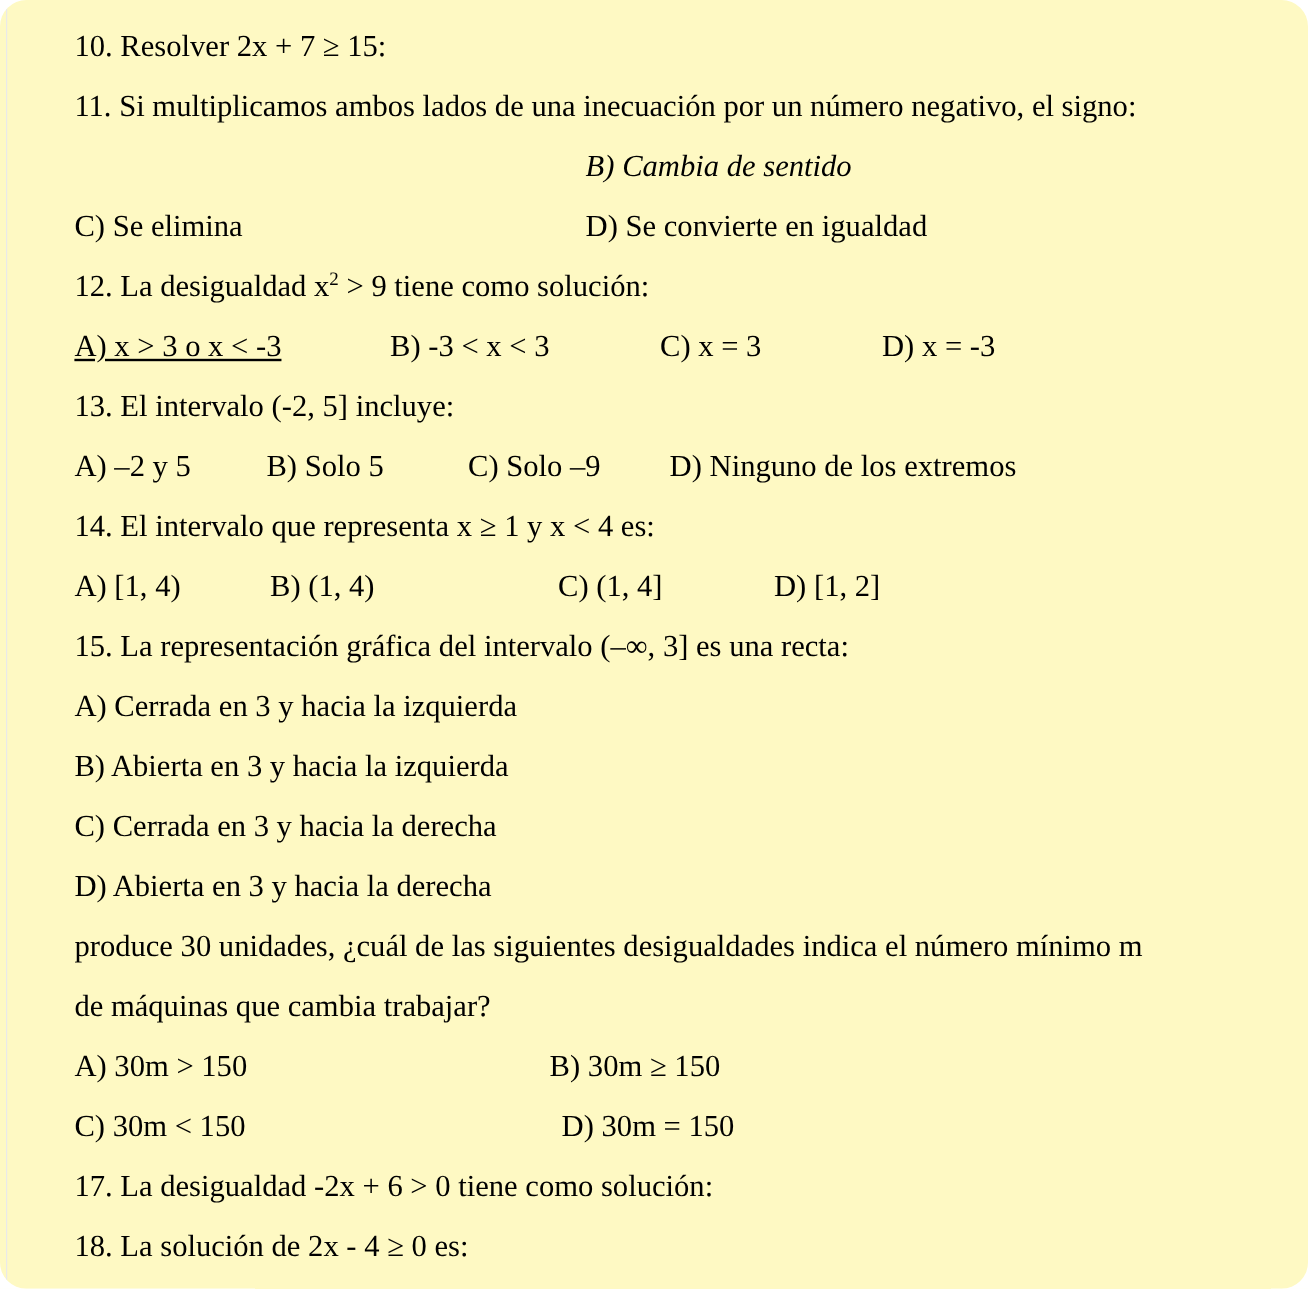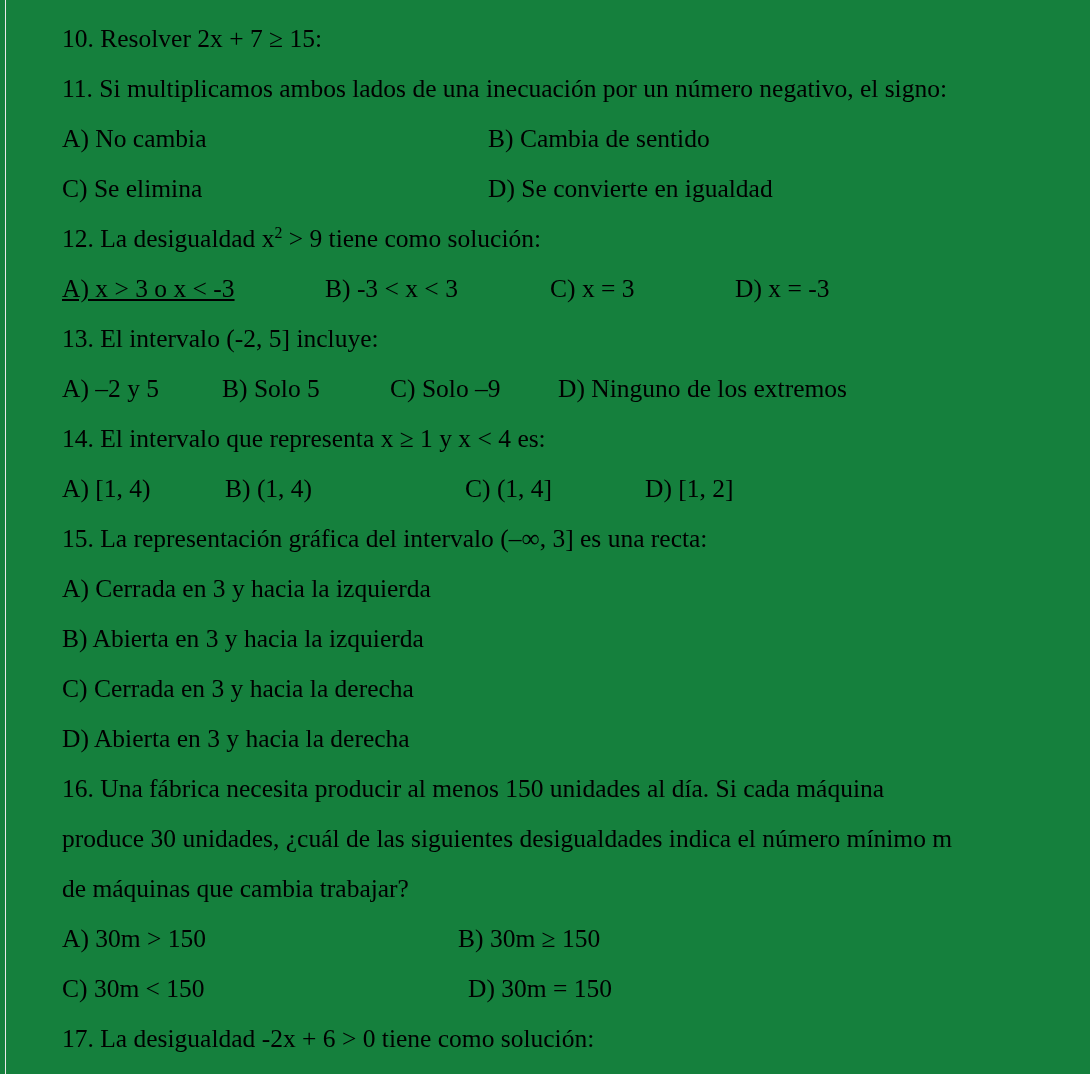--- a/index.html
+++ b/index.html
@@ -8,23 +8,24 @@
     background: #ffffff;
   }
   body {
     font-family: "Liberation Serif", "DejaVu Serif", serif;
     color: #000000;
   }
   .page {
     position: relative;
     width: 1090px;
     height: 1074px;
-    background: #15803d;
+    background: #fef9c3;
     overflow: hidden;
     box-sizing: border-box;
+    border-radius: 22px;
   }
   
   .page-edge-left {
     position: absolute;
     left: 5px;
     top: 0;
     width: 1px;
     height: 100%;
     background: #e9e9e9;
   }
@@ -78,22 +79,21 @@
 <div class="page">
   <div class="page-edge-left"></div>
 
   <div class="content">
 
     <div class="line">10. Resolver 2x + 7 ≥ 15:</div>
 
     <div class="line">11. Si multiplicamos ambos lados de una inecuación por un número negativo, el signo:</div>
 
     <div class="opt-row">
-      <span class="opt" style="left: 62px;">A) No cambia</span>
-      <span class="opt" style="left: 488px;">B) Cambia de sentido</span>
+      <span class="opt" style="left: 488px; font-style: italic;">B) Cambia de sentido</span>
     </div>
 
     <div class="opt-row">
       <span class="opt" style="left: 62px;">C) Se elimina</span>
       <span class="opt" style="left: 488px;">D) Se convierte en igualdad</span>
     </div>
 
     <div class="line"><span class="nowrap">12. La desigualdad x</span><sup class="sq">2</sup><span class="nowrap"> &gt; 9 tiene como solución:</span></div>
 
     <div class="opt-row">
@@ -122,21 +122,20 @@
     </div>
 
     <div class="line">15. La representación gráfica del intervalo (–∞, 3] es una recta:</div>
 
     <div class="line">A) Cerrada en 3 y hacia la izquierda</div>
     <div class="line">B) Abierta en 3 y hacia la izquierda</div>
     <div class="line">C) Cerrada en 3 y hacia la derecha</div>
     <div class="line">D) Abierta en 3 y hacia la derecha</div>
 
     <div class="para">
-      <div class="pline">16. Una fábrica necesita producir al menos 150 unidades al día. Si cada máquina</div>
       <div class="pline">produce 30 unidades, ¿cuál de las siguientes desigualdades indica el número mínimo m</div>
       <div class="pline">de máquinas que cambia trabajar?</div>
     </div>
 
     <div class="opt-row">
       <span class="opt" style="left: 62px;">A) 30m &gt; 150</span>
       <span class="opt" style="left: 458px;">B) 30m ≥ 150</span>
     </div>
 
     <div class="opt-row">

